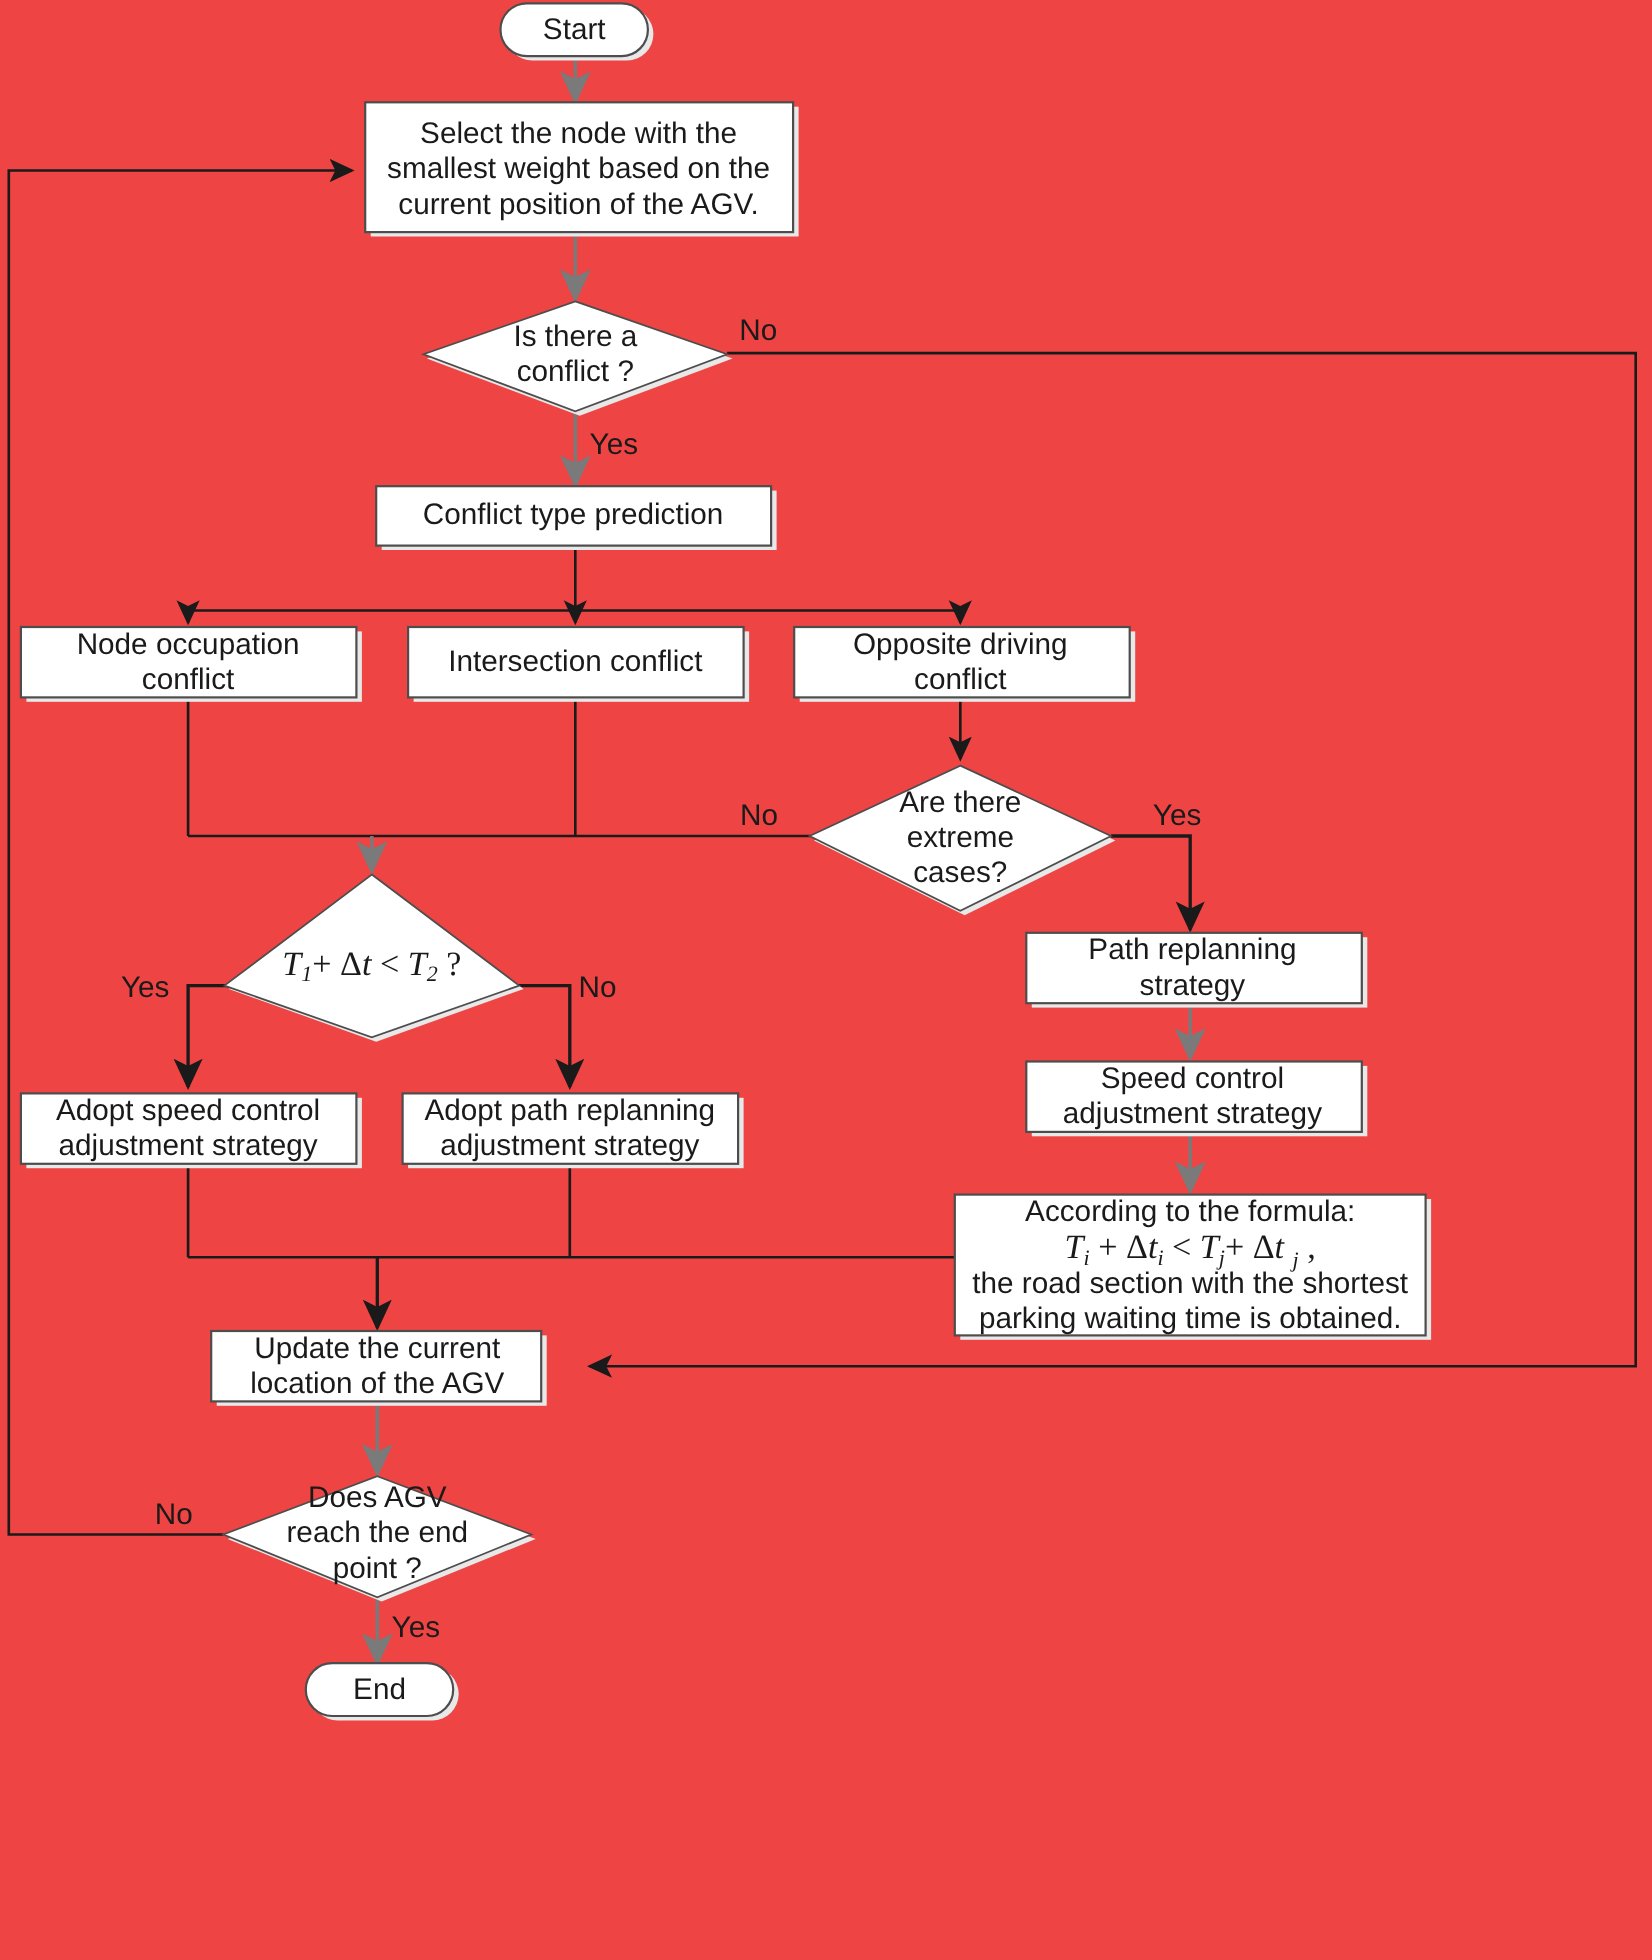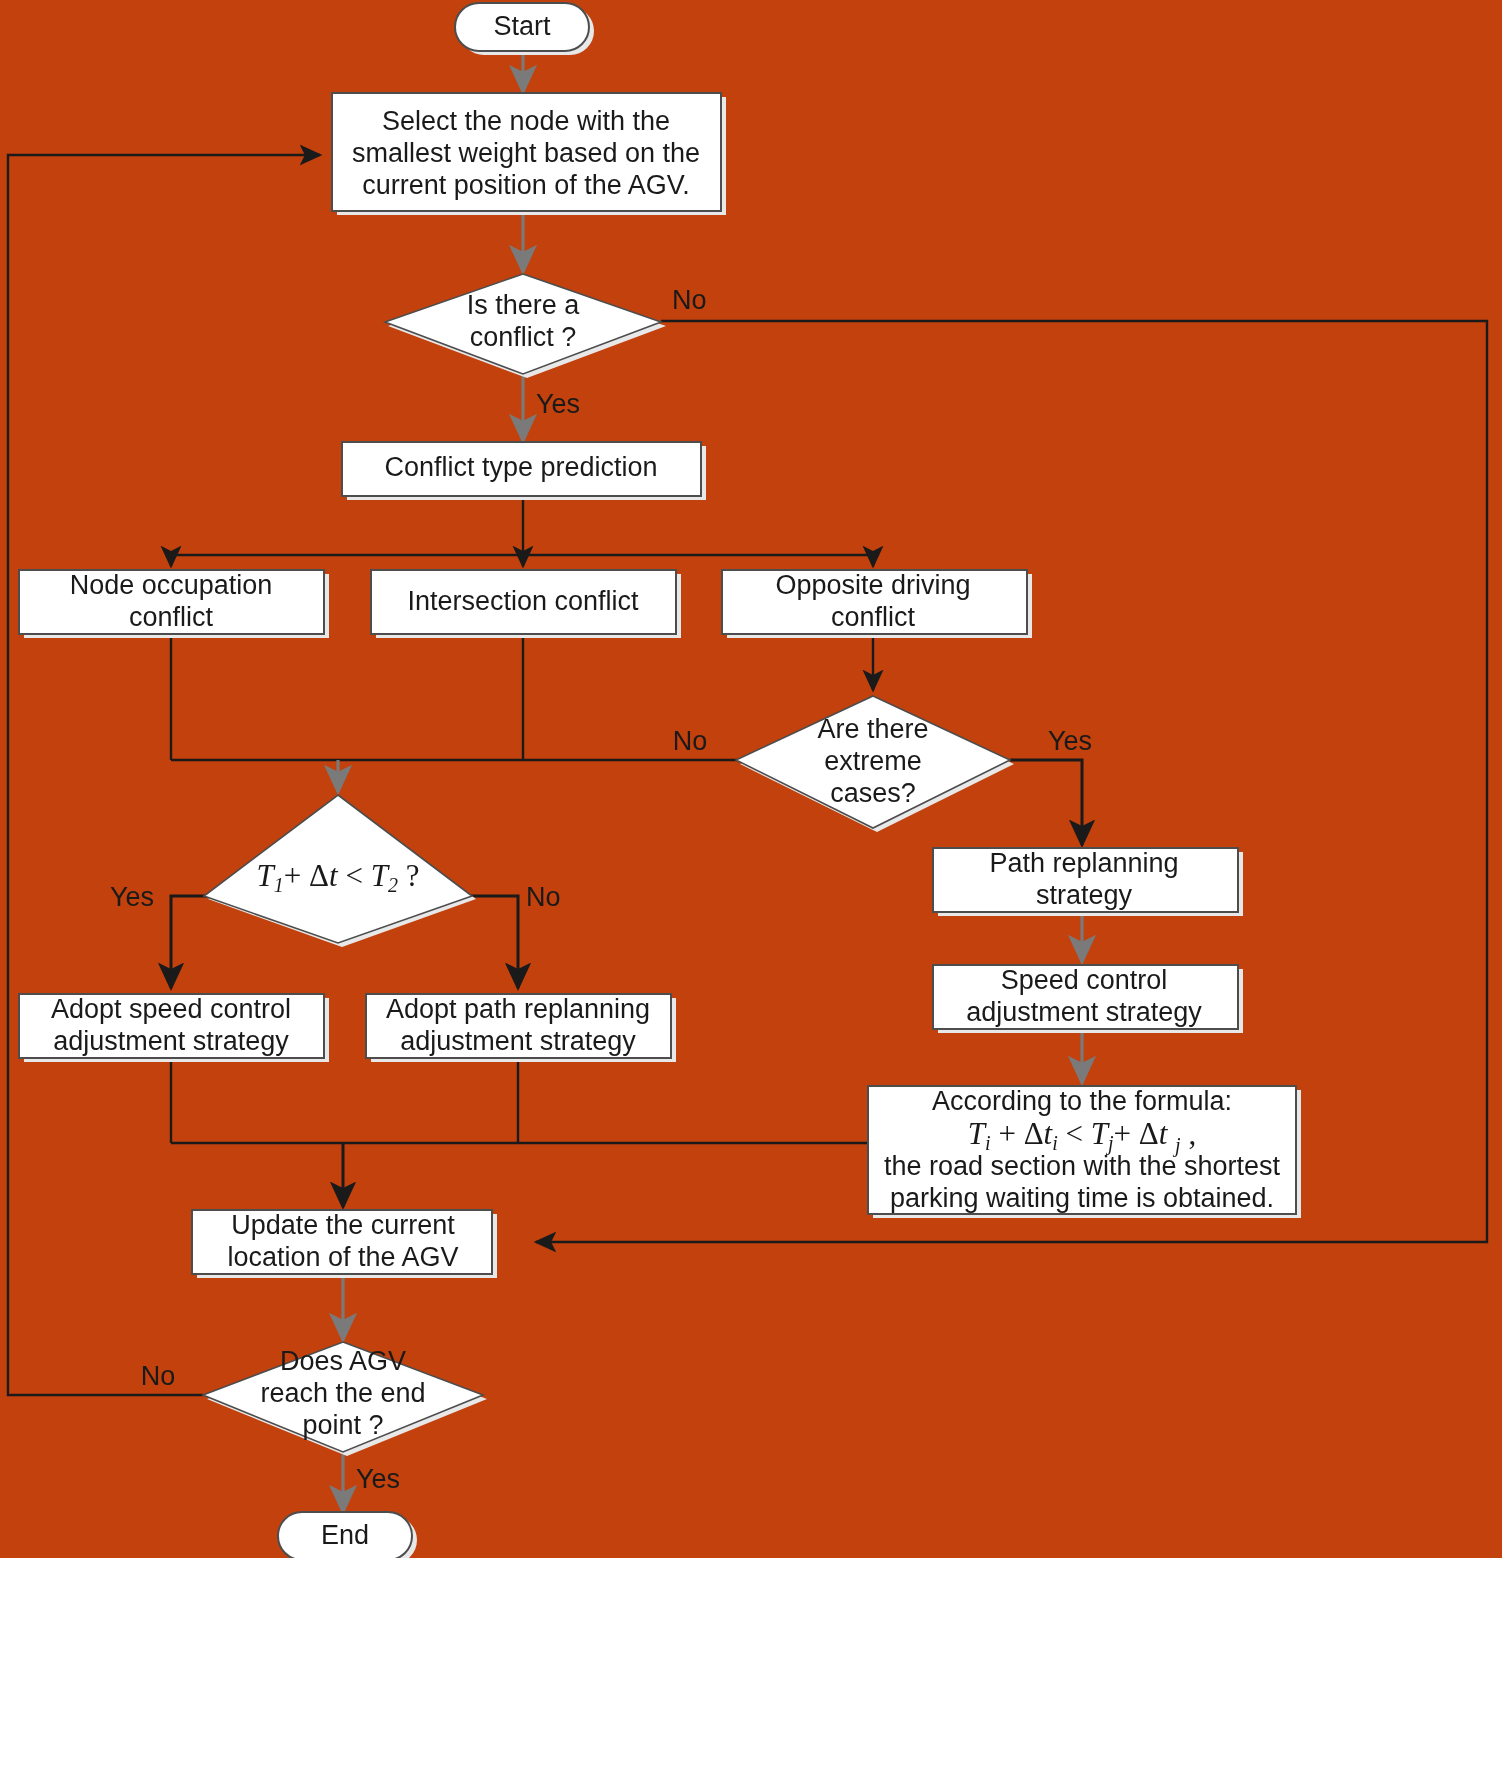--- a/index.html
+++ b/index.html
@@ -3,22 +3,22 @@
 <meta charset="utf-8">
 <style>
   html, body {
     margin: 0;
     padding: 0;
     background: #ffffff;
   }
   #page {
     position: relative;
     width: 1502px;
-    height: 1558px;
-    background: #c2410c;
+    height: 1782px;
+    background: #ef4444;
     font-family: "Liberation Sans", sans-serif;
   }
   svg#flow {
     display: block;
     width: 1502px;
     height: 1782px;
   }
   .node-box {
     fill: #ffffff;
     stroke: #4d4d4d;

